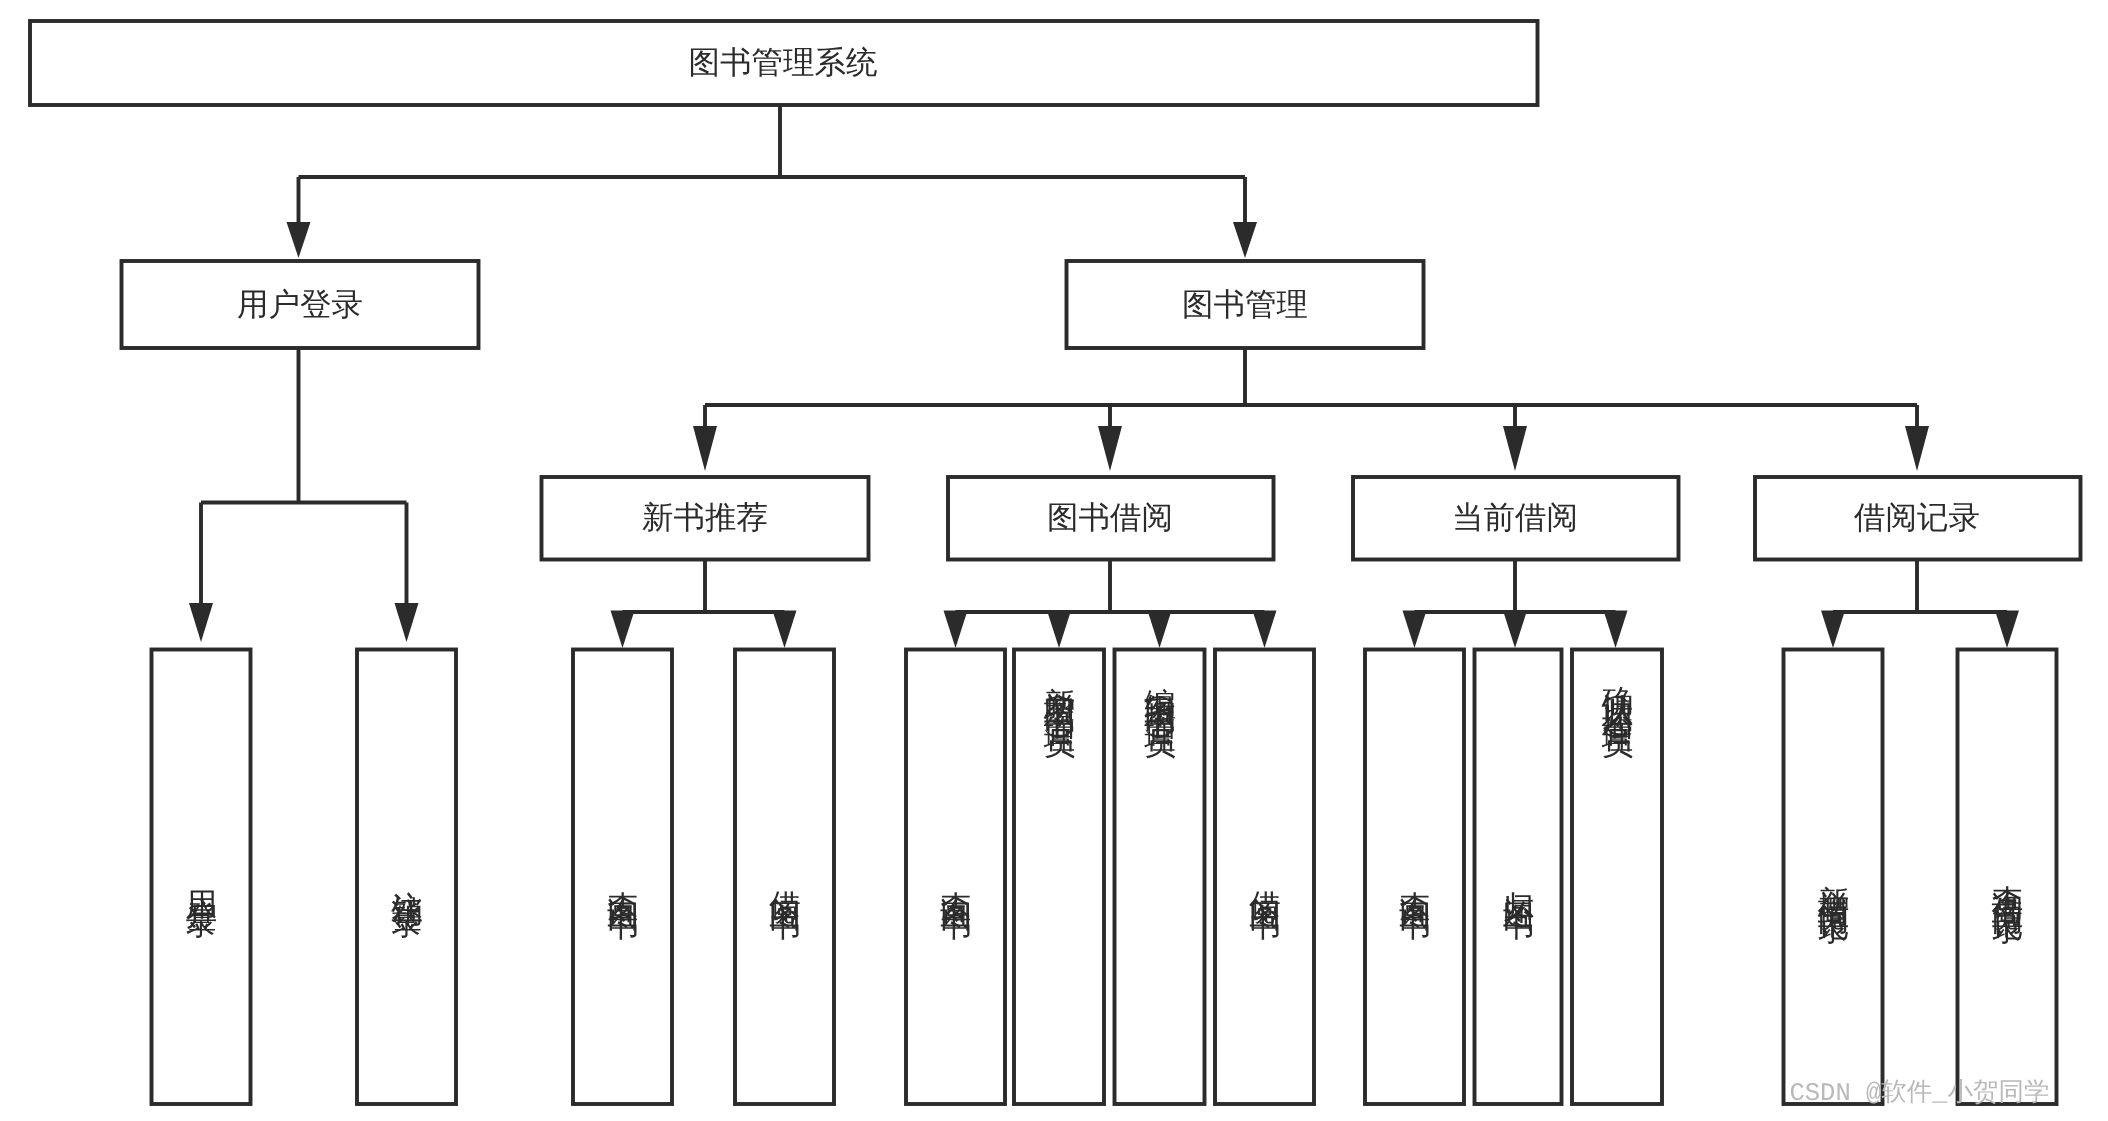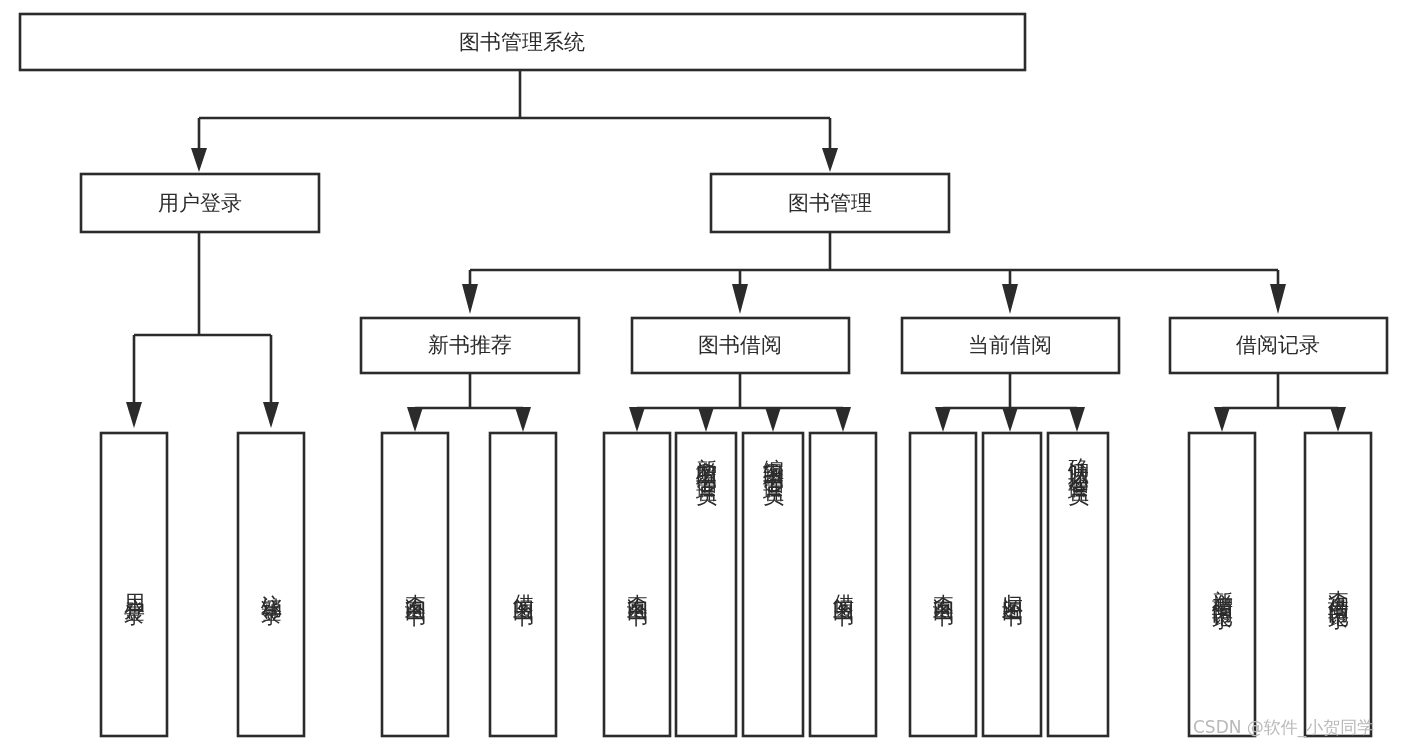--- a/index.html
+++ b/index.html
@@ -231,15 +231,15 @@
     <span class="vlabel" style="margin-top:8px;">确认归还（管理员）</span>
   </div>
 
   <div class="vlabel-wrap" style="left:1189px; top:433px; width:66px; height:303px;">
     <span class="vlabel">新增借阅记录</span>
   </div>
   <div class="vlabel-wrap" style="left:1305px; top:433px; width:66px; height:303px;">
     <span class="vlabel">查询借阅记录</span>
   </div>
 
-  <div class="watermark" style="left:1193px; top:716px;">CSDN @软件_小贺同学</div>
+  <div class="watermark" style="left:1193px; top:716px;font-family:Liberation Mono, monospace;">CSDN @软件_小贺同学</div>
 
 </div>
 
 </body></html>

